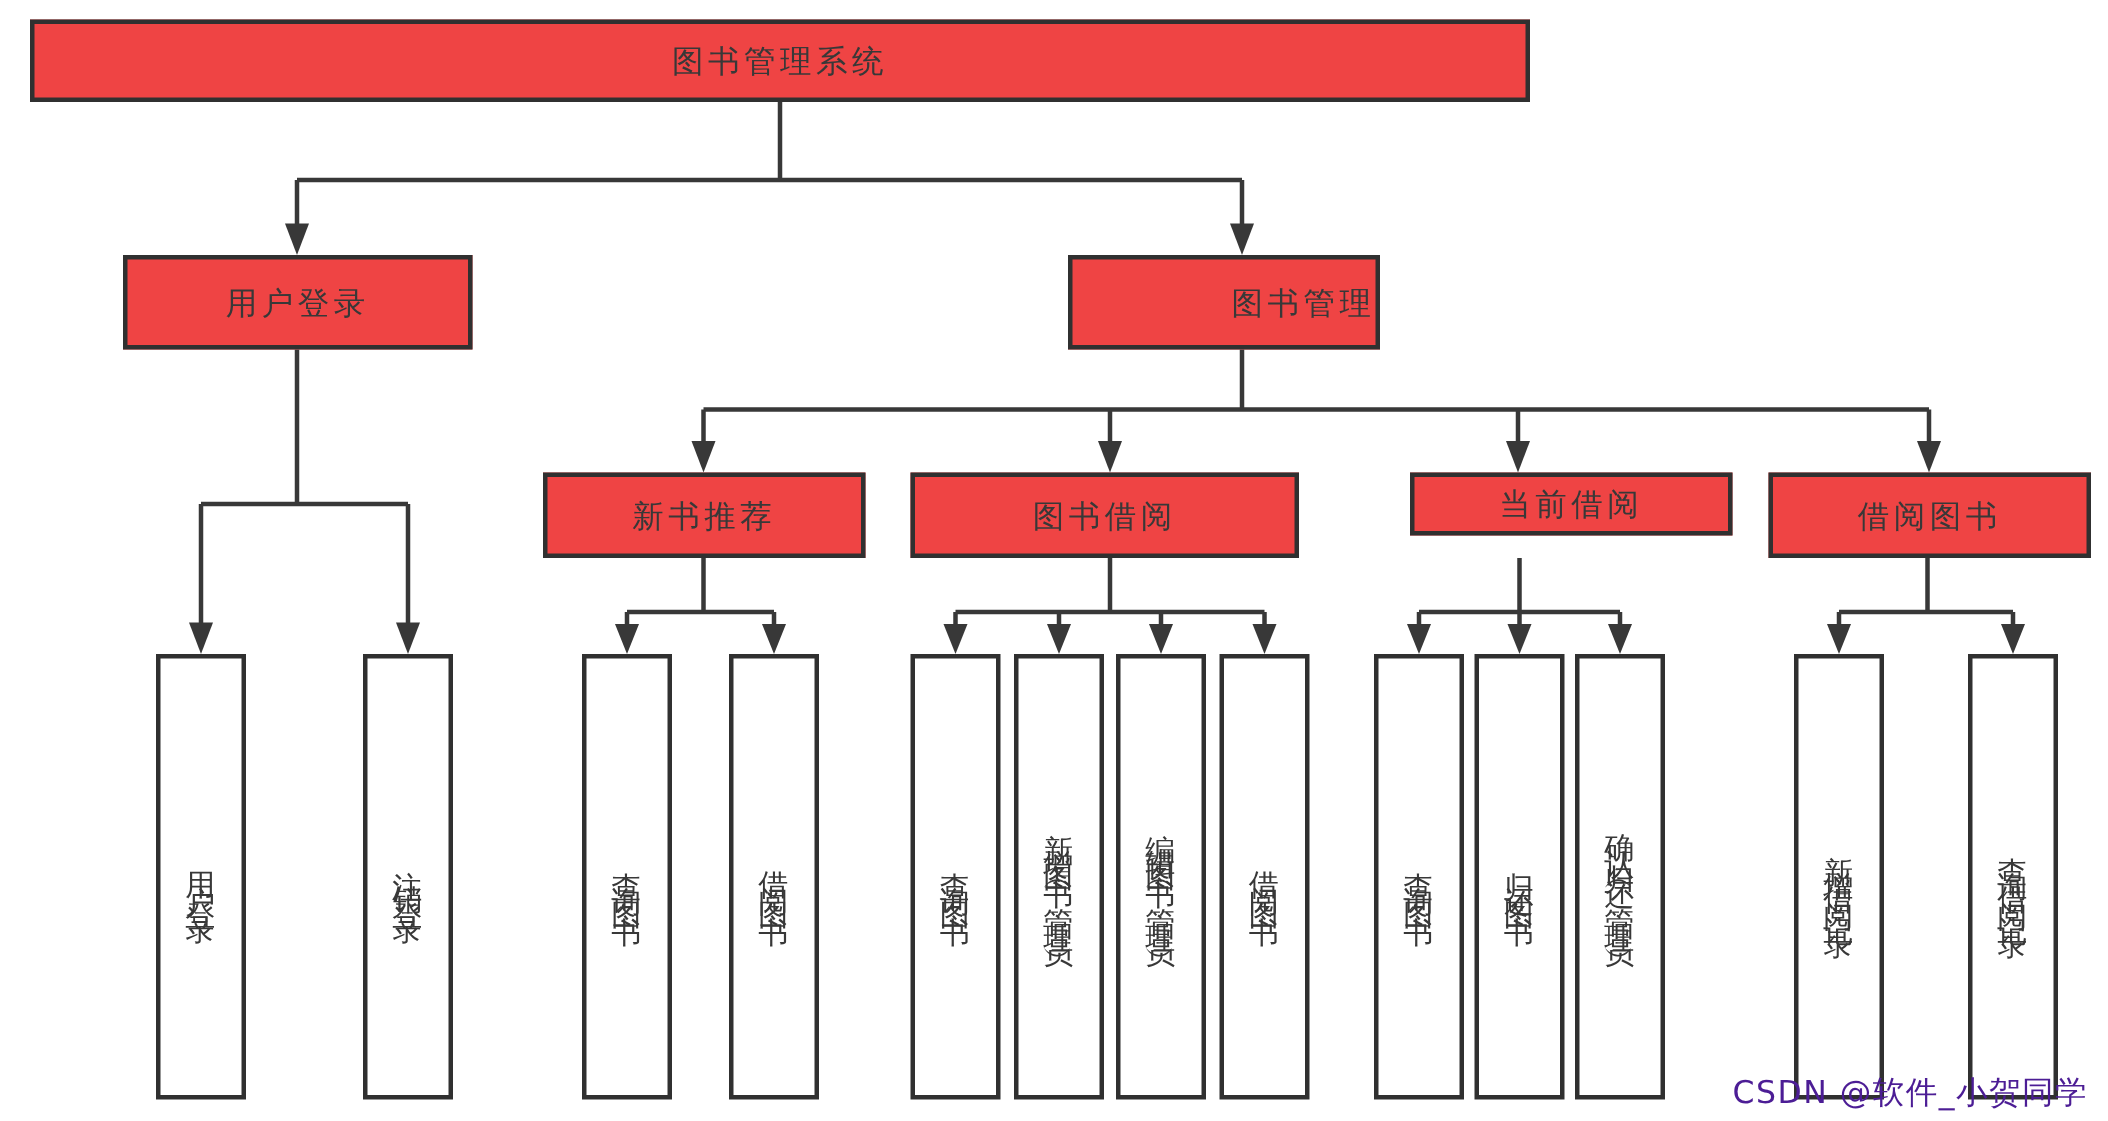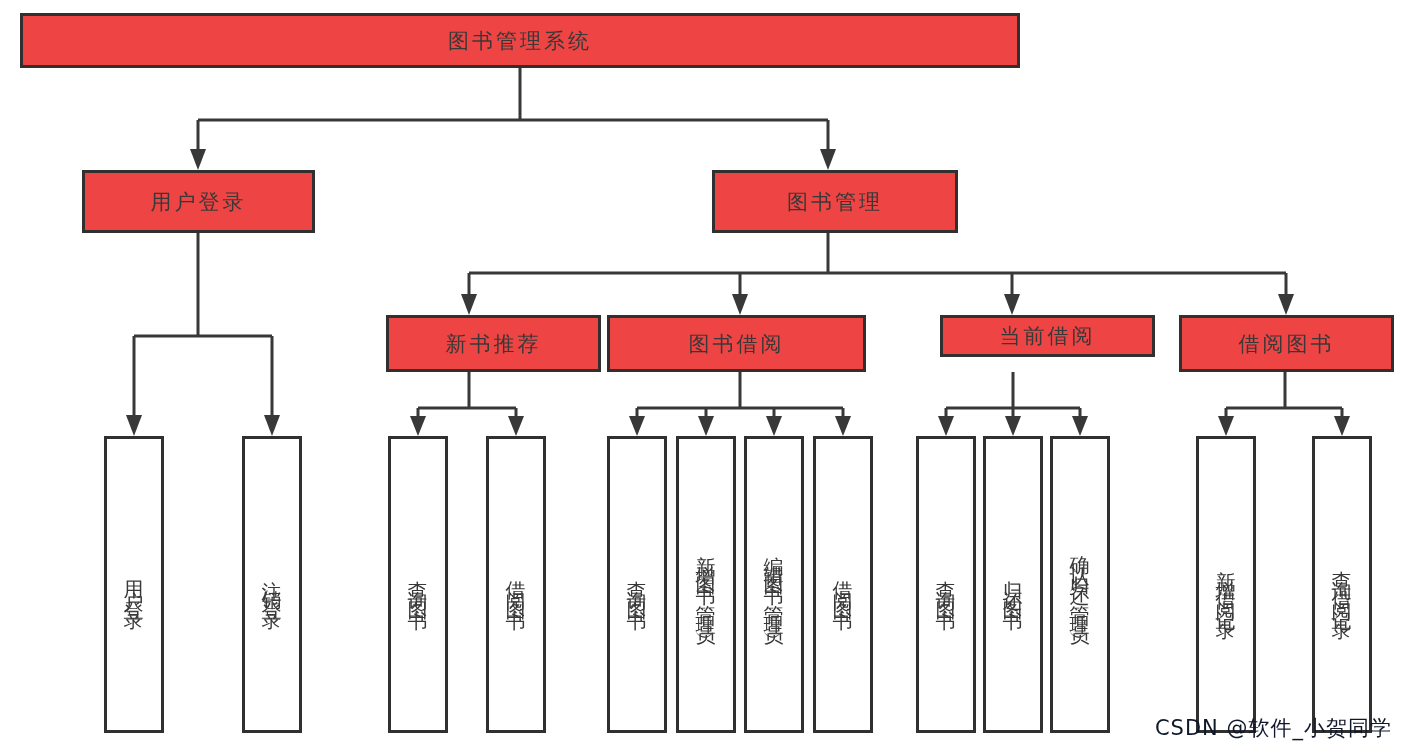--- a/index.html
+++ b/index.html
@@ -55,22 +55,22 @@
   .vtext {
     writing-mode: vertical-rl;
     color: #383838;
     font-size: 20px;
     line-height: 1;
     letter-spacing: 10px;
   }
   
   #node-root            { left: 20px;  top: 13px;  width: 1000px; height: 55px; }
   #node-user-login      { left: 82px;  top: 170px; width: 233px;  height: 63px; }
-  #node-book-management { left: 712px; top: 170px; width: 246px;  height: 63px; }
-  #node-new-book-recommend { left: 362px;  top: 315px; width: 215px; height: 57px; margin-left: 24px; }
+  #node-book-management { left: 712px; top: 170px; width: 208px;  height: 63px; justify-content: flex-end; }
+  #node-new-book-recommend { left: 362px;  top: 315px; width: 215px; height: 57px; }
   #node-book-borrow        { left: 607px;  top: 315px; width: 259px; height: 57px; }
   #node-current-borrow     { left: 940px;  top: 315px; width: 215px; height: 42px; }
   #node-borrow-record      { left: 1179px; top: 315px; width: 215px; height: 57px; }
   
   #leaf-a0 { left: 104px; }
   #leaf-a1 { left: 242px; }
   #leaf-b0 { left: 388px; }
   #leaf-b1 { left: 486px; }
   #leaf-c0 { left: 607px; }
   #leaf-c1 { left: 676px; }
@@ -79,21 +79,21 @@
   #leaf-d0 { left: 916px; }
   #leaf-d1 { left: 983px; }
   #leaf-d2 { left: 1050px; }
   #leaf-e0 { left: 1196px; }
   #leaf-e1 { left: 1312px; }
   .watermark {
     position: absolute;
     right: 13px;
     bottom: 5px;
     z-index: 3;
-    color: #0f172a;
+    color: #4c1d95;
     font-size: 21px;
     letter-spacing: 1px;
     white-space: nowrap;
   }
 </style>
 </head>
 <body>
 
 <div id="canvas">
 

